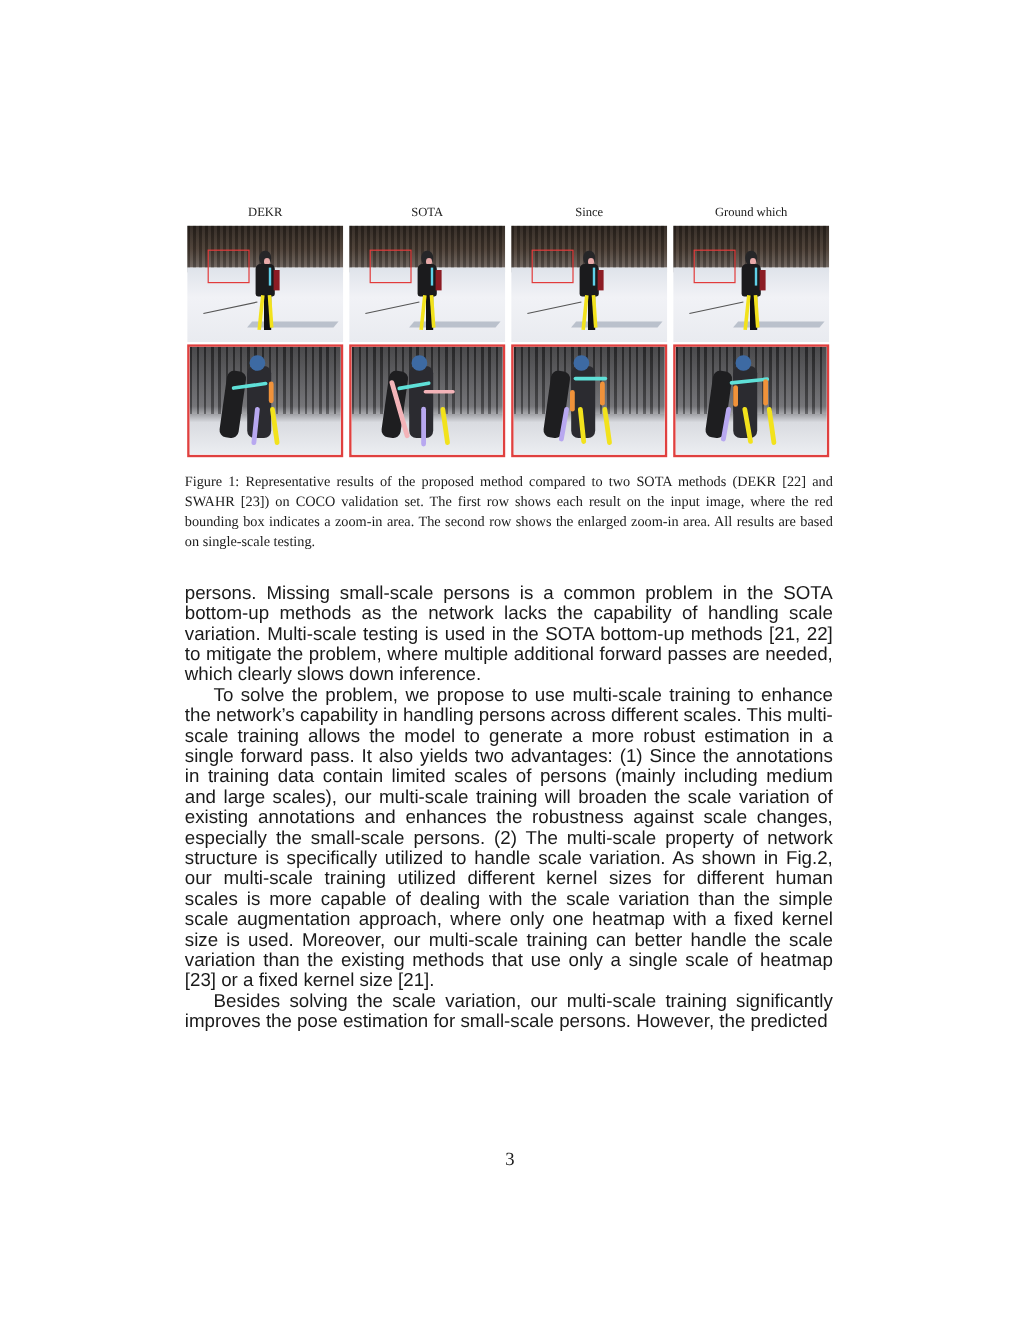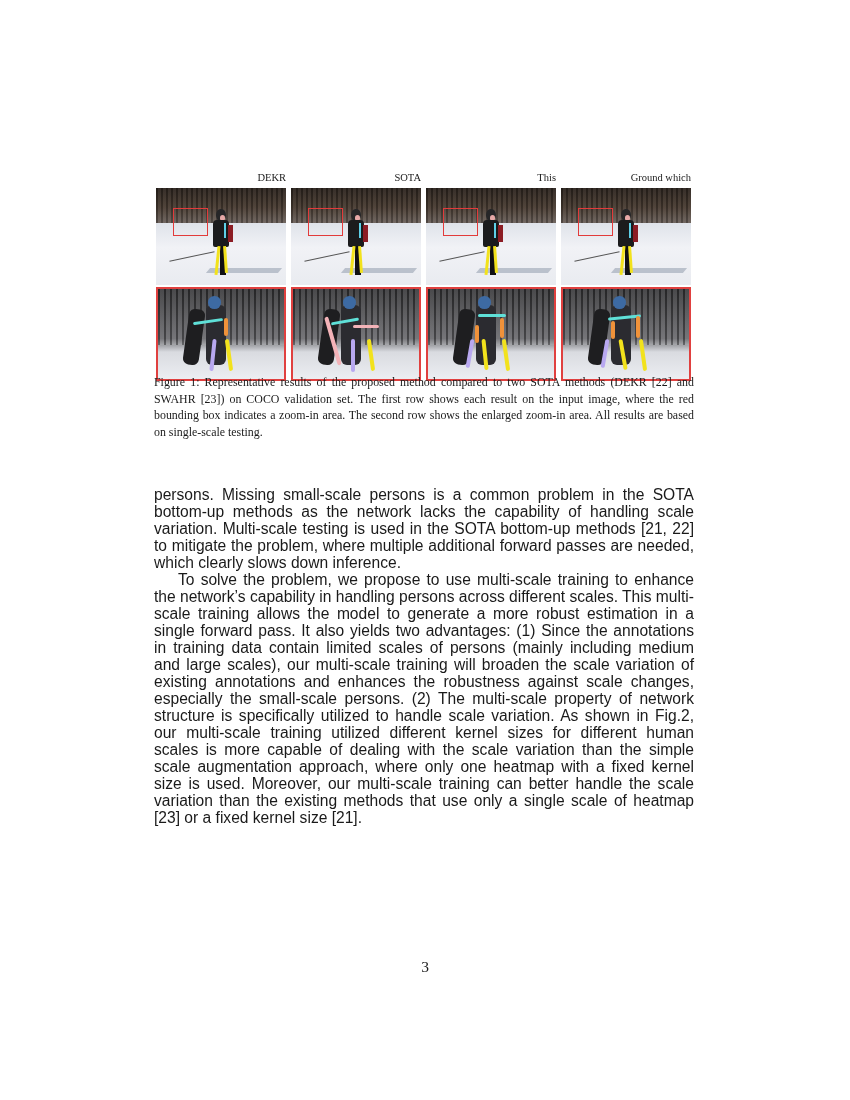--- a/index.html
+++ b/index.html
@@ -1,18 +1,18 @@
 <!DOCTYPE html>
 <html><head>
 <meta charset="utf-8">
 <style>
   html, body { margin:0; padding:0; background:#ffffff; }
   body { width:850px; height:1100px; position:relative; overflow:hidden;
          font-family:"DejaVu Serif","Liberation Serif",serif; color:#1a1a1a; }
-  .fig-label { position:absolute; top:172px; width:130px; text-align:right;
+  .fig-label { position:absolute; top:172px; width:130px; text-align:center;
                font-size:10.5px; font-family:"Liberation Serif",serif; }
   .panel { position:absolute; width:130px; overflow:hidden; }
   .row1 { top:188px; height:97px; }
   .row2 { top:287px; height:94px; box-sizing:border-box; border:2px solid #e0403f; }
   .scene-sky { position:absolute; left:0; top:0; width:100%; height:36%;
      background:linear-gradient(180deg,#2e2620 0%,#4a3d33 55%,#6c625c 100%); }
   .scene-trees { position:absolute; left:0; top:0; width:100%; height:40%;
      background:repeating-linear-gradient(90deg, rgba(0,0,0,0.25) 0 2px, rgba(255,255,255,0.04) 2px 5px); }
   .scene-snow { position:absolute; left:0; top:36%; width:100%; height:64%;
      background:linear-gradient(180deg,#dfe3ea 0%,#f1f2f6 40%,#e9ebf0 100%); }
@@ -32,31 +32,31 @@
   .zoom-trees { position:absolute; left:0; top:0; width:100%; height:62%;
      background:repeating-linear-gradient(90deg, rgba(0,0,0,0.35) 0 2px, rgba(255,255,255,0.08) 2px 6px); }
   .z-person-dark { position:absolute; left:22%; top:22%; width:13%; height:62%; background:#1e1e20; border-radius:6px; transform:rotate(8deg); }
   .z-person { position:absolute; left:38%; top:18%; width:16%; height:66%; background:#2b2b30; border-radius:6px; }
   .z-head { position:absolute; left:40%; top:8%; width:10%; height:14%; background:#3d6aa3; border-radius:50%; }
   .lim { position:absolute; border-radius:2px; }
   .page-text { position:absolute; left:154px; width:540px; font-size:15.6px; line-height:17px;
                text-align:justify; font-family:Liberation Sans, sans-serif; }
   .page-text p { margin:0; }
   .page-text .indent { text-indent:24px; }
-  .caption { position:absolute; left:154px; top:374px; width:540px; font-size:11.9px; line-height:16.5px;
+  .caption { position:absolute; left:154px; top:393px; width:540px; font-size:11.9px; line-height:16.5px;
              text-align:justify; font-family:"Liberation Serif",serif; }
   .page-num { position:absolute; top:958px; left:0; width:850px; text-align:center; font-size:15.5px; font-family:"Liberation Serif",serif; }
 </style>
 </head>
 <body>
 
 <div>
   <div class="fig-label" style="left:156px">DEKR</div>
   <div class="fig-label" style="left:291px">SOTA</div>
-  <div class="fig-label" style="left:426px">This</div>
+  <div class="fig-label" style="left:426px">Since</div>
   <div class="fig-label" style="left:561px">Ground which</div>
 
   <div class="panel row1" style="left:156px">
     <div class="scene-sky"></div>
       <div class="scene-trees"></div>
       <div class="scene-snow"></div>
     <div class="shadow"></div>
       <div class="pole"></div>
     <div class="skier-head"></div>
       <div class="skier-face"></div>
@@ -166,15 +166,16 @@
     <div class="lim" style="left:46%;top:56%;width:4px;height:34%;background:#f2e21c;transform:rotate(-10deg)"></div>
     <div class="lim" style="left:62%;top:56%;width:4px;height:36%;background:#f2e21c;transform:rotate(-8deg)"></div>
   </div>
 </div>
 
 <div class="caption">Figure 1: Representative results of the proposed method compared to two SOTA methods (DEKR [22] and SWAHR [23]) on COCO validation set. The first row shows each result on the input image, where the red bounding box indicates a zoom-in area. The second row shows the enlarged zoom-in area. All results are based on single-scale testing.</div>
 
 <div class="page-text" style="top:486px">
   <p>persons. Missing small-scale persons is a common problem in the SOTA bottom-up methods as the network lacks the capability of handling scale variation. Multi-scale testing is used in the SOTA bottom-up methods [21, 22] to mitigate the problem, where multiple additional forward passes are needed, which clearly slows down inference.</p>
   <p class="indent">To solve the problem, we propose to use multi-scale training to enhance the network’s capability in handling persons across different scales. This multi-scale training allows the model to generate a more robust estimation in a single forward pass. It also yields two advantages: (1) Since the annotations in training data contain limited scales of persons (mainly including medium and large scales), our multi-scale training will broaden the scale variation of existing annotations and enhances the robustness against scale changes, especially the small-scale persons. (2) The multi-scale property of network structure is specifically utilized to handle scale variation. As shown in Fig.2, our multi-scale training utilized different kernel sizes for different human scales is more capable of dealing with the scale variation than the simple scale augmentation approach, where only one heatmap with a fixed kernel size is used. Moreover, our multi-scale training can better handle the scale variation than the existing methods that use only a single scale of heatmap [23] or a fixed kernel size [21].</p>
+  <p class="indent">Besides solving the scale variation, our multi-scale training significantly improves the pose estimation for small-scale persons. However, the predicted</p>
 </div>
 
 <div class="page-num">3</div>
 
 </body></html>

